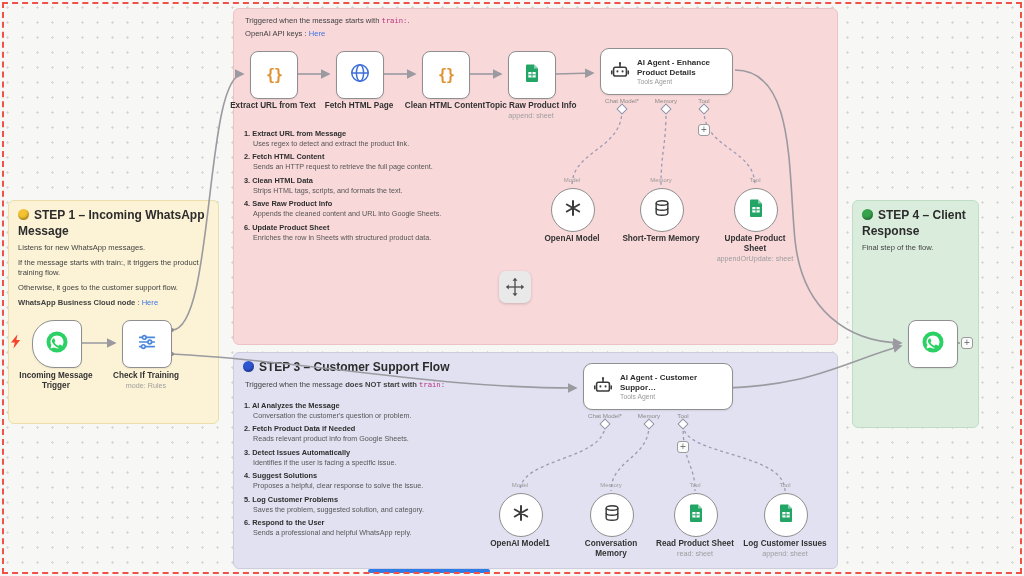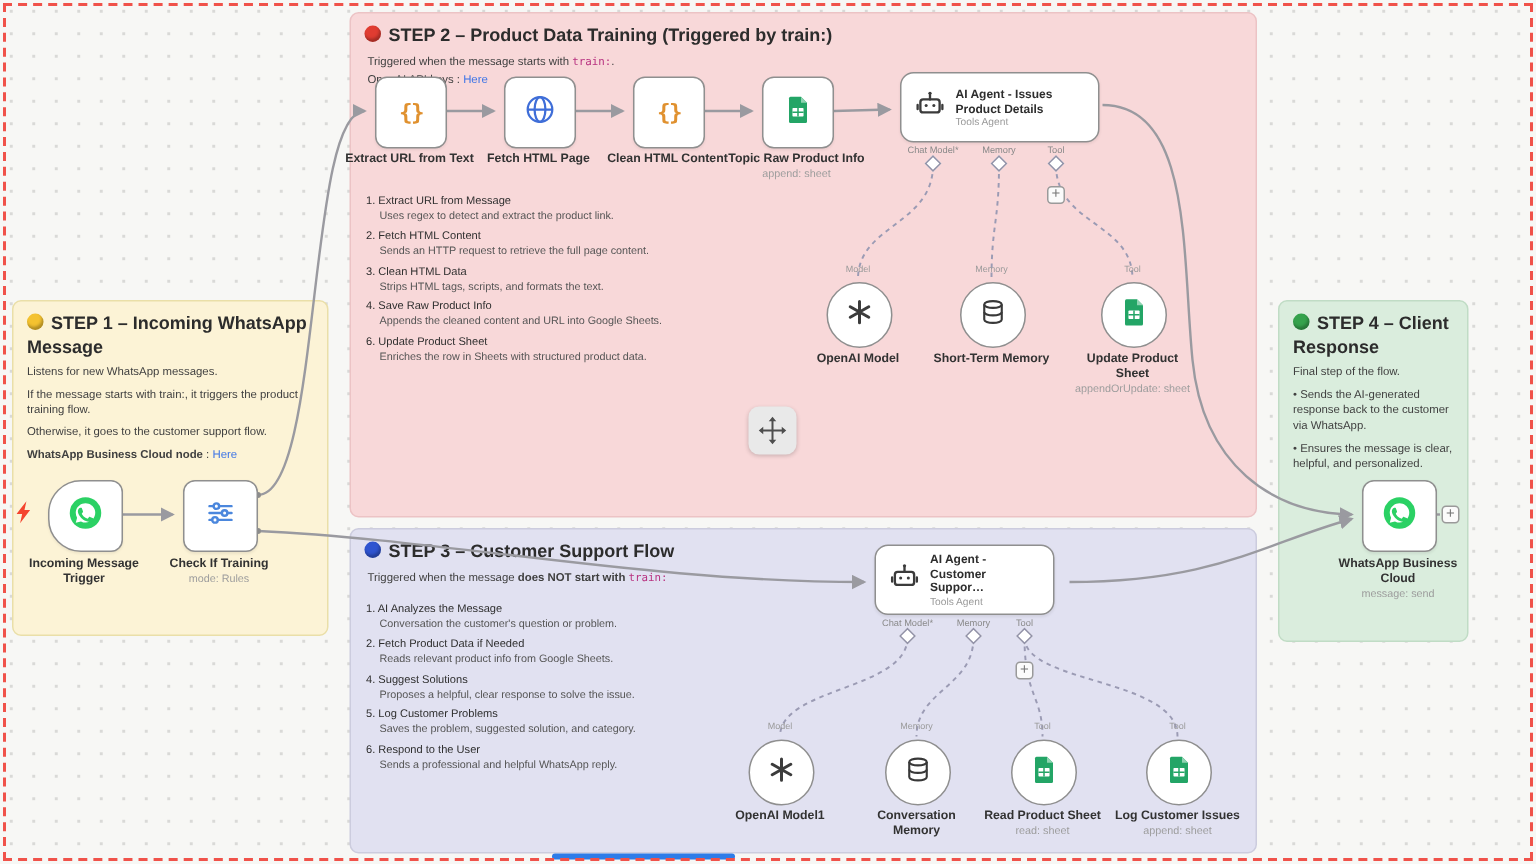--- a/index.html
+++ b/index.html
@@ -13,21 +13,21 @@
   .note{position:absolute;border:1px solid rgba(0,0,0,.09);border-radius:6px;padding:7px 9px;box-sizing:border-box;z-index:1}
   .ntitle{font-size:12px;font-weight:bold;color:#2c2c2c;line-height:1.3;margin-bottom:4px}
   .dot{display:inline-block;width:11px;height:11px;border-radius:50%;margin-right:5px;vertical-align:-1px;box-shadow:inset -1px -2px 2px rgba(0,0,0,.28)}
   .nbody{font-size:7.6px;color:#3f3f3f;line-height:1.4}
   .nbody p{margin:0 0 4px}
   .link{color:#3d74e6;cursor:pointer}
   .code{font-family:"DejaVu Sans Mono",monospace;color:#b83280;font-size:7.2px}
   .bold{font-weight:bold}
   .steplist{position:absolute;font-size:7.2px;color:#4a4a4a;line-height:1.3}
   .steplist .it{margin-bottom:4.5px}
-  .steplist .t{font-weight:normal;color:#2e2e2e;font-size:7.4px}
+  .steplist .t{font-weight:bold;color:#2e2e2e;font-size:7.4px}
   .steplist .d{margin-left:9px;color:#555}
   .steplist .b{margin-left:14px;color:#555}
   .steplist .b::before{content:"◦ "}
   .bullets div{margin-bottom:4px}
   .bullets div::before{content:"•  "}
   
   .sqnode{position:absolute;width:46px;height:46px;background:#fff;border:1.4px solid #8f8f8f;border-radius:8px;display:flex;align-items:center;justify-content:center;z-index:3;box-shadow:0 1px 2px rgba(0,0,0,.07)}
   .trig{border-radius:22px 8px 8px 22px}
   .circ{position:absolute;width:42px;height:42px;background:#fff;border:1.4px solid #8f8f8f;border-radius:50%;display:flex;align-items:center;justify-content:center;z-index:3}
   .agent{position:absolute;background:#fff;border:1.4px solid #8f8f8f;border-radius:9px;display:flex;align-items:center;gap:6px;padding:4px 8px;box-sizing:border-box;z-index:3;box-shadow:0 1px 2px rgba(0,0,0,.07)}
@@ -89,21 +89,20 @@
     <div class="ntitle"><span class="dot" style="background:#f4c230"></span><span>STEP 1 – Incoming WhatsApp Message</span></div>
     <div class="nbody">
       <p>Listens for new WhatsApp messages.</p>
       <p>If the message starts with train:, it triggers the product training flow.</p>
       <p>Otherwise, it goes to the customer support flow.</p>
       <p><span class="bold">WhatsApp Business Cloud node</span><span> : </span><span class="link">Here</span></p>
     </div>
   </div>
 
   <div class="note" style="left:233px;top:8px;width:605px;height:337px;background:#f8d8d9;border-color:#ecc3c5">
-    <div class="ntitle"><span class="dot" style="background:#e03c31"></span><span>STEP 2 – Product Data Training (Triggered by train:)</span></div>
     <div class="nbody" style="margin-left:2px">
       <p style="margin-bottom:2px"><span>Triggered when the message starts with </span><span class="code">train:</span><span>.</span></p>
       <p><span>OpenAI API keys : </span><span class="link">Here</span></p>
     </div>
     <div class="steplist" style="left:10px;top:120px;width:220px">
       <div class="it">
           <div class="t">1. Extract URL from Message</div>
           <div class="d">Uses regex to detect and extract the product link.</div>
         </div>
       <div class="it">
@@ -133,42 +132,42 @@
     <div class="steplist" style="left:10px;top:48px;width:230px">
       <div class="it">
           <div class="t">1. AI Analyzes the Message</div>
           <div class="d">Conversation the customer's question or problem.</div>
         </div>
       <div class="it">
           <div class="t">2. Fetch Product Data if Needed</div>
           <div class="d">Reads relevant product info from Google Sheets.</div>
         </div>
       <div class="it">
+          <div class="t">3. Detect Issues Automatically</div>
+          <div class="d">Identifies if the user is facing a specific issue.</div>
+        </div>
+      <div class="it">
           <div class="t">4. Suggest Solutions</div>
           <div class="d">Proposes a helpful, clear response to solve the issue.</div>
         </div>
       <div class="it">
           <div class="t">5. Log Customer Problems</div>
           <div class="d">Saves the problem, suggested solution, and category.</div>
         </div>
       <div class="it">
           <div class="t">6. Respond to the User</div>
           <div class="d">Sends a professional and helpful WhatsApp reply.</div>
         </div>
     </div>
   </div>
 
   <div class="note" style="left:852px;top:200px;width:127px;height:228px;background:#daeddd;border-color:#c0dcc5">
     <div class="ntitle"><span class="dot" style="background:#35a24c"></span><span>STEP 4 – Client Response</span></div>
     <div class="nbody">
       <p>Final step of the flow.</p>
-      <div class="bullets">
-        <div>Sends the AI-generated response back to the customer via WhatsApp.</div>
-        <div>Ensures the message is clear, helpful, and personalized.</div>
-      </div>
     </div>
   </div>
 
   <div class="boltwrap" style="left:11px;top:334px">
     <svg width="11" height="15" viewBox="0 0 12 16">
         <path d="M7.2 0L0 9.2h4.1L2.6 16l7.3-9.6H5.8L7.2 0z" fill="#f4442e"></path>
       </svg>
   </div>
   <div class="sqnode trig" style="left:32px;top:320px;width:48px;height:46px">
     <span><svg width="24" height="24" viewBox="0 0 24 24">
@@ -221,21 +220,21 @@
   <div class="agent" style="left:600px;top:48px;width:133px;height:47px">
     <span><svg width="22" height="22" viewBox="0 0 24 24" fill="none" stroke="#3b3b3b" stroke-width="1.7" stroke-linecap="round">
           <rect x="5" y="9" width="14" height="9.5" rx="2"></rect>
           <path d="M12 9V5.8"></path>
           <circle cx="12" cy="4.6" r="1.2" fill="#3b3b3b" stroke="none"></circle>
           <circle cx="9.2" cy="13.5" r="1.1" fill="#3b3b3b" stroke="none"></circle>
           <circle cx="14.8" cy="13.5" r="1.1" fill="#3b3b3b" stroke="none"></circle>
           <path d="M3 13v3M21 13v3"></path>
         </svg></span>
     <span>
-        <div class="at">AI Agent - Issues Product Details</div>
+        <div class="at">AI Agent - Enhance Product Details</div>
         <div class="as">Tools Agent</div>
       </span>
   </div>
   <div class="portlbl" style="left:622px;top:97px">Chat Model*</div>
   <div class="portlbl" style="left:666px;top:97px">Memory</div>
   <div class="portlbl" style="left:704px;top:97px">Tool</div>
   <div class="diamond" style="left:618px;top:105px"></div>
   <div class="diamond" style="left:662px;top:105px"></div>
   <div class="diamond" style="left:700px;top:105px"></div>
   <div class="plus" style="left:698px;top:124px"></div>
@@ -263,21 +262,21 @@
   <div class="circ" style="left:734px;top:188px">
     <span><svg width="20" height="20" viewBox="0 0 20 20">
           <path d="M5 1.5h7l4 4V18a1 1 0 0 1-1 1H5a1 1 0 0 1-1-1V2.5a1 1 0 0 1 1-1z" fill="#23a566"></path>
           <path d="M12 1.5l4 4h-4z" fill="#8fd4b2"></path>
           <rect x="6.3" y="9" width="7.4" height="5.6" fill="#fff" rx="0.5"></rect>
           <path d="M6.3 11.8h7.4M10 9v5.6" stroke="#23a566" stroke-width="1"></path>
         </svg></span>
   </div>
   <div class="nlabel" style="left:755px;top:234px;width:78px"><span>Update Product Sheet</span><div class="ncap">appendOrUpdate: sheet</div></div>
 
-  <div class="agent" style="left:583px;top:363px;width:120px;height:47px">
+  <div class="agent" style="left:583px;top:363px;width:150px;height:47px">
     <span><svg width="22" height="22" viewBox="0 0 24 24" fill="none" stroke="#3b3b3b" stroke-width="1.7" stroke-linecap="round">
           <rect x="5" y="9" width="14" height="9.5" rx="2"></rect>
           <path d="M12 9V5.8"></path>
           <circle cx="12" cy="4.6" r="1.2" fill="#3b3b3b" stroke="none"></circle>
           <circle cx="9.2" cy="13.5" r="1.1" fill="#3b3b3b" stroke="none"></circle>
           <circle cx="14.8" cy="13.5" r="1.1" fill="#3b3b3b" stroke="none"></circle>
           <path d="M3 13v3M21 13v3"></path>
         </svg></span>
     <span>
         <div class="at">AI Agent - Customer Suppor…</div>
@@ -334,21 +333,20 @@
   <div class="nlabel" style="left:785px;top:539px;width:100px"><span>Log Customer Issues</span><div class="ncap">append: sheet</div></div>
 
   <div class="sqnode" style="left:908px;top:320px;width:48px;height:46px">
     <span><svg width="24" height="24" viewBox="0 0 24 24">
           <circle cx="12" cy="12" r="10.5" fill="#2bd164"></circle>
           <path fill="#fff" d="M12 5.5c-3.6 0-6.5 2.9-6.5 6.4 0 1.1.3 2.2.9 3.2L5.5 18.5l3.5-.9c1 .5 2 .8 3 .8 3.6 0 6.5-2.9 6.5-6.5S15.6 5.5 12 5.5z"></path>
           <path fill="#2bd164" d="M9.6 8.9c-.2-.4-.4-.4-.6-.4h-.5c-.2 0-.5.1-.7.4-.2.3-.9.9-.9 2.1s.9 2.4 1 2.6c.1.2 1.8 2.8 4.4 3.8 2.2.9 2.6.7 3.1.7.5-.1 1.5-.6 1.7-1.2.2-.6.2-1.1.1-1.2-.1-.1-.2-.2-.5-.3l-1.7-.8c-.2-.1-.4-.1-.6.1l-.8.9c-.1.2-.3.2-.5.1-.7-.3-1.5-.7-2.3-1.4-.6-.6-1-1.3-1.2-1.6-.1-.2 0-.4.1-.5l.4-.5c.1-.1.2-.2.2-.4.1-.1 0-.3 0-.4l-.7-2z"></path>
         </svg></span>
   </div>
   <div class="plus" style="left:961px;top:337px"></div>
-  <div class="nlabel" style="left:932px;top:371px;width:92px"><span>WhatsApp Business Cloud</span><div class="ncap">message: send</div></div>
 
   <div class="movebox">
     <svg width="20" height="20" viewBox="0 0 24 24" fill="#4e4e4e">
         <path d="M12 1l3 3.6H9L12 1zM12 23l-3-3.6h6L12 23zM1 12l3.6-3v6L1 12zM23 12l-3.6 3V9L23 12z"></path>
         <path d="M11.2 4h1.6v16h-1.6z"></path>
         <path d="M4 11.2h16v1.6H4z"></path>
       </svg>
   </div>
 
   <div class="hscroll"></div>

